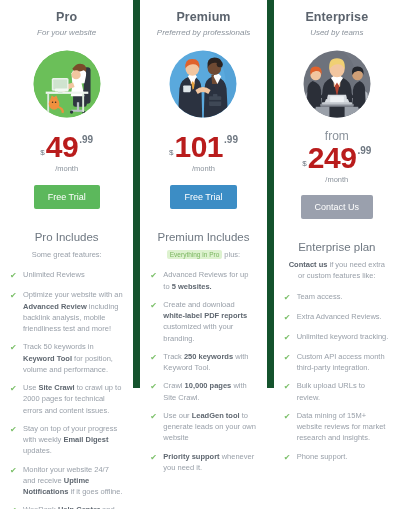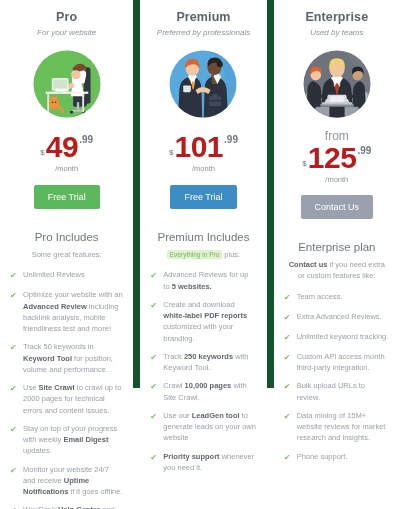--- a/index.html
+++ b/index.html
@@ -374,21 +374,21 @@
         <path d="M38 60 q-9 2 -10 8 l9 2 z" fill="#2b2f38"></path>
         <path d="M62 60 q9 2 10 8 l-9 2 z" fill="#2b2f38"></path>
       </g>
     </svg>
     </div>
 
     <div class="price-block">
       <div class="from-label">from</div>
       <div class="price-row">
         <span class="currency">$</span>
-        <span class="amount">125</span>
+        <span class="amount">249</span>
         <span class="cents">.99</span>
       </div>
       <div class="per-month">/month</div>
     </div>
 
     <button class="cta-btn" style="background: rgb(154, 160, 173); color: rgb(255, 255, 255);">Contact Us</button>
 
     <div class="features-head">Enterprise plan</div>
     <div class="features-sub"><b>Contact us</b> if you need extra or custom features like:</div>
 

